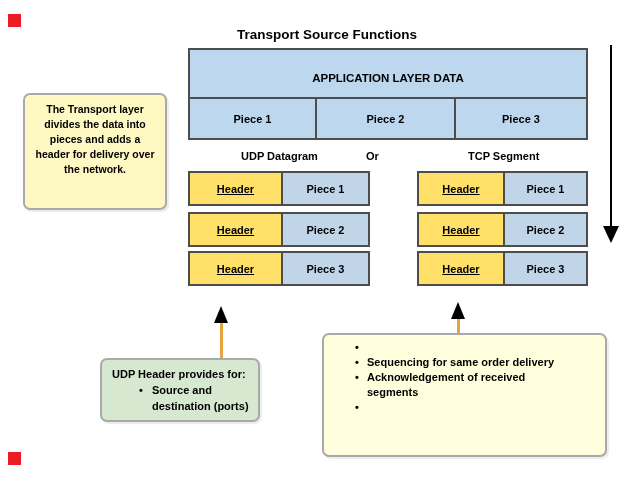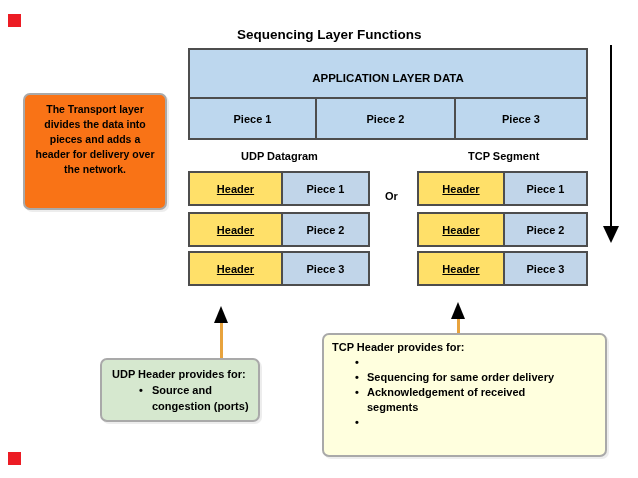--- a/index.html
+++ b/index.html
@@ -36,21 +36,21 @@
   .pieces-row .pcell{
     display:flex;align-items:center;justify-content:center;
     height:100%;font-size:11px;
   }
   .pcell.c1{width:125px;}
   .pcell.c2{width:139px;border-left:2px solid var(--cell-border);}
   .pcell.c3{flex:1;border-left:2px solid var(--cell-border);}
 
   .sec-label{top:150px;font-size:11px;white-space:nowrap;}
   .lab-udp{left:241px;}
-  .lab-or{left:385px;margin-top:40px;}
+  .lab-or{left:366px;}
   .lab-tcp{left:468px;}
 
   .grid-row{
     display:flex;height:35px;
     border:2px solid var(--cell-border);
   }
   .grid-row .hcell{
     background:var(--yellow-cell);
     border-right:2px solid var(--cell-border);
     display:flex;align-items:center;justify-content:center;font-size:11px;text-decoration:underline;
@@ -59,21 +59,21 @@
     background:var(--grid-blue);flex:1;
     display:flex;align-items:center;justify-content:center;font-size:11px;
   }
   .udp-row{left:188px;width:182px;}
   .udp-row .hcell{width:93px;}
   .tcp-row{left:417px;width:171px;}
   .tcp-row .hcell{width:86px;}
   .row-y1{top:171px;} .row-y2{top:212px;} .row-y3{top:251px;}
 
   .round-box{
-    border:2px solid var(--box-border);border-radius:7px;background:#f97316;
+    border:2px solid var(--box-border);border-radius:7px;background:#fef9c3;
     box-shadow:2px 2px 0 rgba(0,0,0,0.07);
   }
   .note-box{
     left:23px;top:93px;width:144px;height:117px;
     padding:7px 7px 0 7px;text-align:center;
     font-size:10.5px;line-height:15px;
   }
   .green-box{
     left:100px;top:358px;width:160px;height:64px;
     background:var(--green-box);padding:6px 8px 0 10px;
@@ -109,21 +109,21 @@
   }
   .udp-head{left:214px;top:306px;}
   .tcp-head{left:451px;top:302px;}
 </style>
 </head>
 <body>
 
 <div class="abs red-marker" style="left:8px;top:14px;"></div>
 <div class="abs red-marker" style="left:8px;top:452px;"></div>
 
-<div class="abs slide-title">Sequencing Layer Functions</div>
+<div class="abs slide-title">Transport Source Functions</div>
 
 <div class="abs down-shaft"></div>
 <div class="abs down-head"></div>
 
 <div class="abs cellbox app-box">
   <span>APPLICATION LAYER DATA</span>
 </div>
 
 <div class="abs cellbox pieces-row">
   <div class="pcell c1">Piece 1</div>
@@ -168,27 +168,26 @@
 <div class="abs up-shaft udp-shaft"></div>
 <div class="abs up-head udp-head"></div>
 <div class="abs up-shaft tcp-shaft"></div>
 <div class="abs up-head tcp-head"></div>
 
 <div class="abs round-box green-box">
   <div>UDP Header provides for:</div>
   <ul class="bullet-list">
     <li class="bullet-item">
       <span class="bmark">•</span>
-      <span class="btext">Source and congestion (ports)</span>
+      <span class="btext">Source and destination (ports)</span>
     </li>
   </ul>
 </div>
 
 <div class="abs round-box cream-box">
-  <div>TCP Header provides for:</div>
   <ul class="bullet-list">
     <li class="bullet-item">
       <span class="bmark">•</span>
     </li>
     <li class="bullet-item">
       <span class="bmark">•</span>
       <span class="btext">Sequencing for same order delivery</span>
     </li>
     <li class="bullet-item">
       <span class="bmark">•</span>

